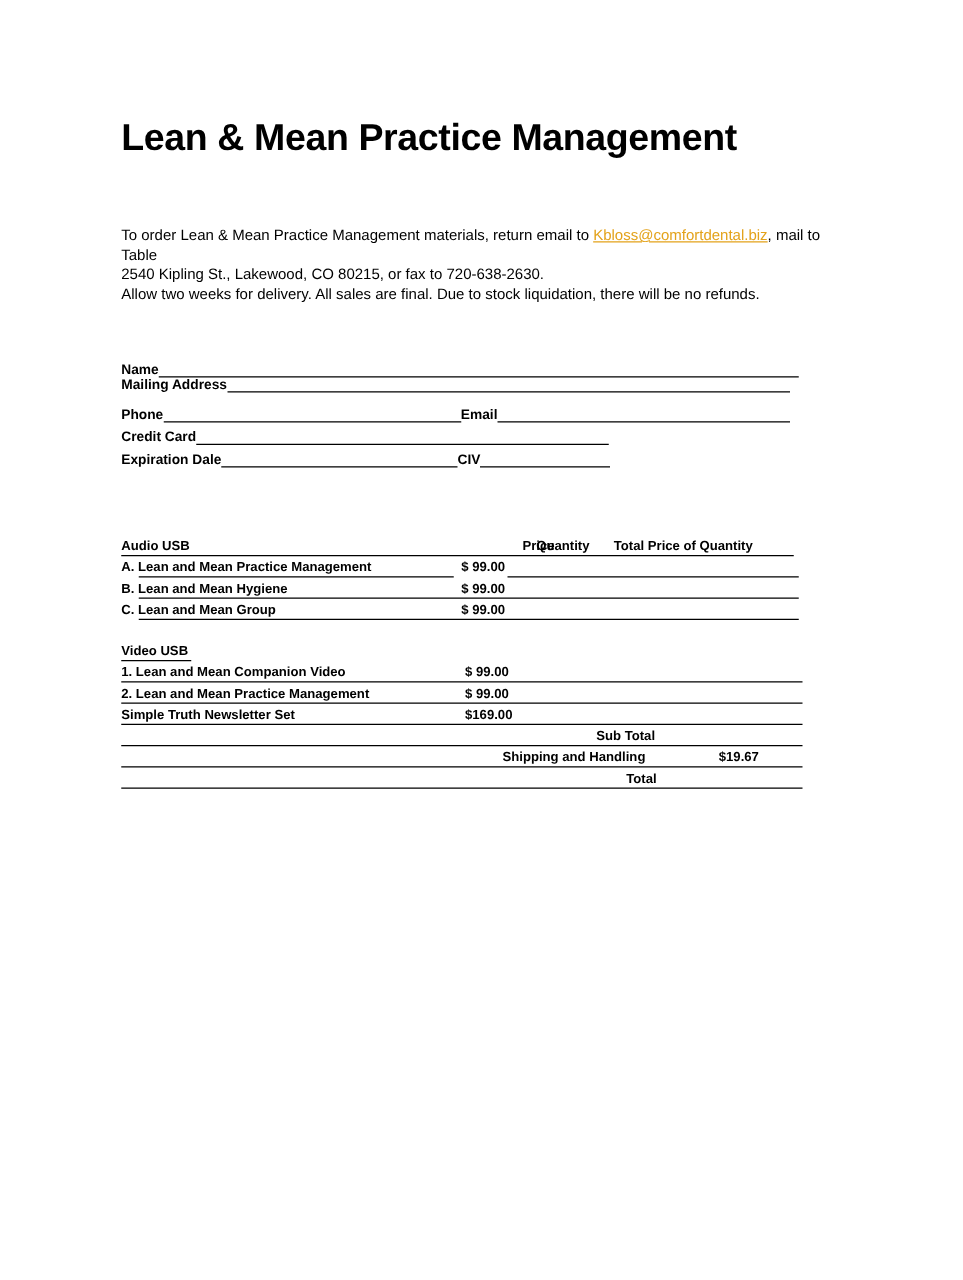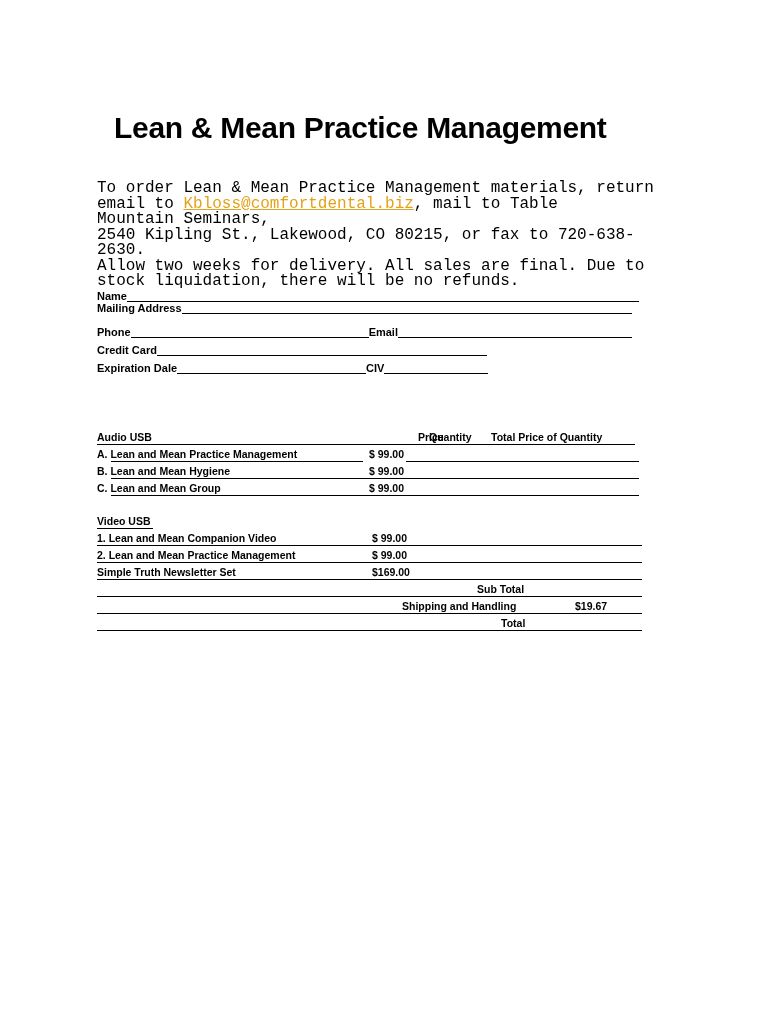--- a/index.html
+++ b/index.html
@@ -16,31 +16,30 @@
       color: #000;
     }
     .page-title {
       position: absolute;
       left: 97px;
       top: 92px;
       width: 600px;
       font-size: 30px;
       line-height: 37px;
       font-weight: bold;
-      margin: 17px;
+      margin: 0;
       letter-spacing: -0.3px;
     }
     .intro {
       position: absolute;
       left: 97px;
       top: 181px;
       width: 560px;
-      font-size: 16px;
+      font-size: 12px;
       line-height: 15.5px;
-      font-family: Liberation Mono, monospace;
     }
     .intro p { margin: 0; }
     .email-link {
       color: #e3a21a;
       text-decoration: underline;
       text-decoration-color: #e3a21a;
     }
     .field-row {
       position: absolute;
       left: 97px;
@@ -81,21 +80,20 @@
   </style>
 </head>
 <body>
 
 <h1 class="page-title">
   <span>Lean &amp; Mean Practice Management</span><br>
 </h1>
 
 <div class="intro">
   <p><span>To order Lean &amp; Mean Practice Management materials, return email to </span><a class="email-link">Kbloss@comfortdental.biz</a><span>, mail to Table</span></p>
-  <p>Mountain Seminars,</p>
   <p>2540 Kipling St., Lakewood, CO 80215, or fax to 720-638-2630.</p>
   <p>Allow two weeks for delivery.  All sales are final.  Due to stock liquidation, there will be no refunds.</p>
 </div>
 
 <div class="field-row" style="top:289px;">
   <span>Name</span>
   <span class="fill" style="width:512px;"></span>
 </div>
 <div class="field-row" style="top:301px;">
   <span>Mailing Address</span>

